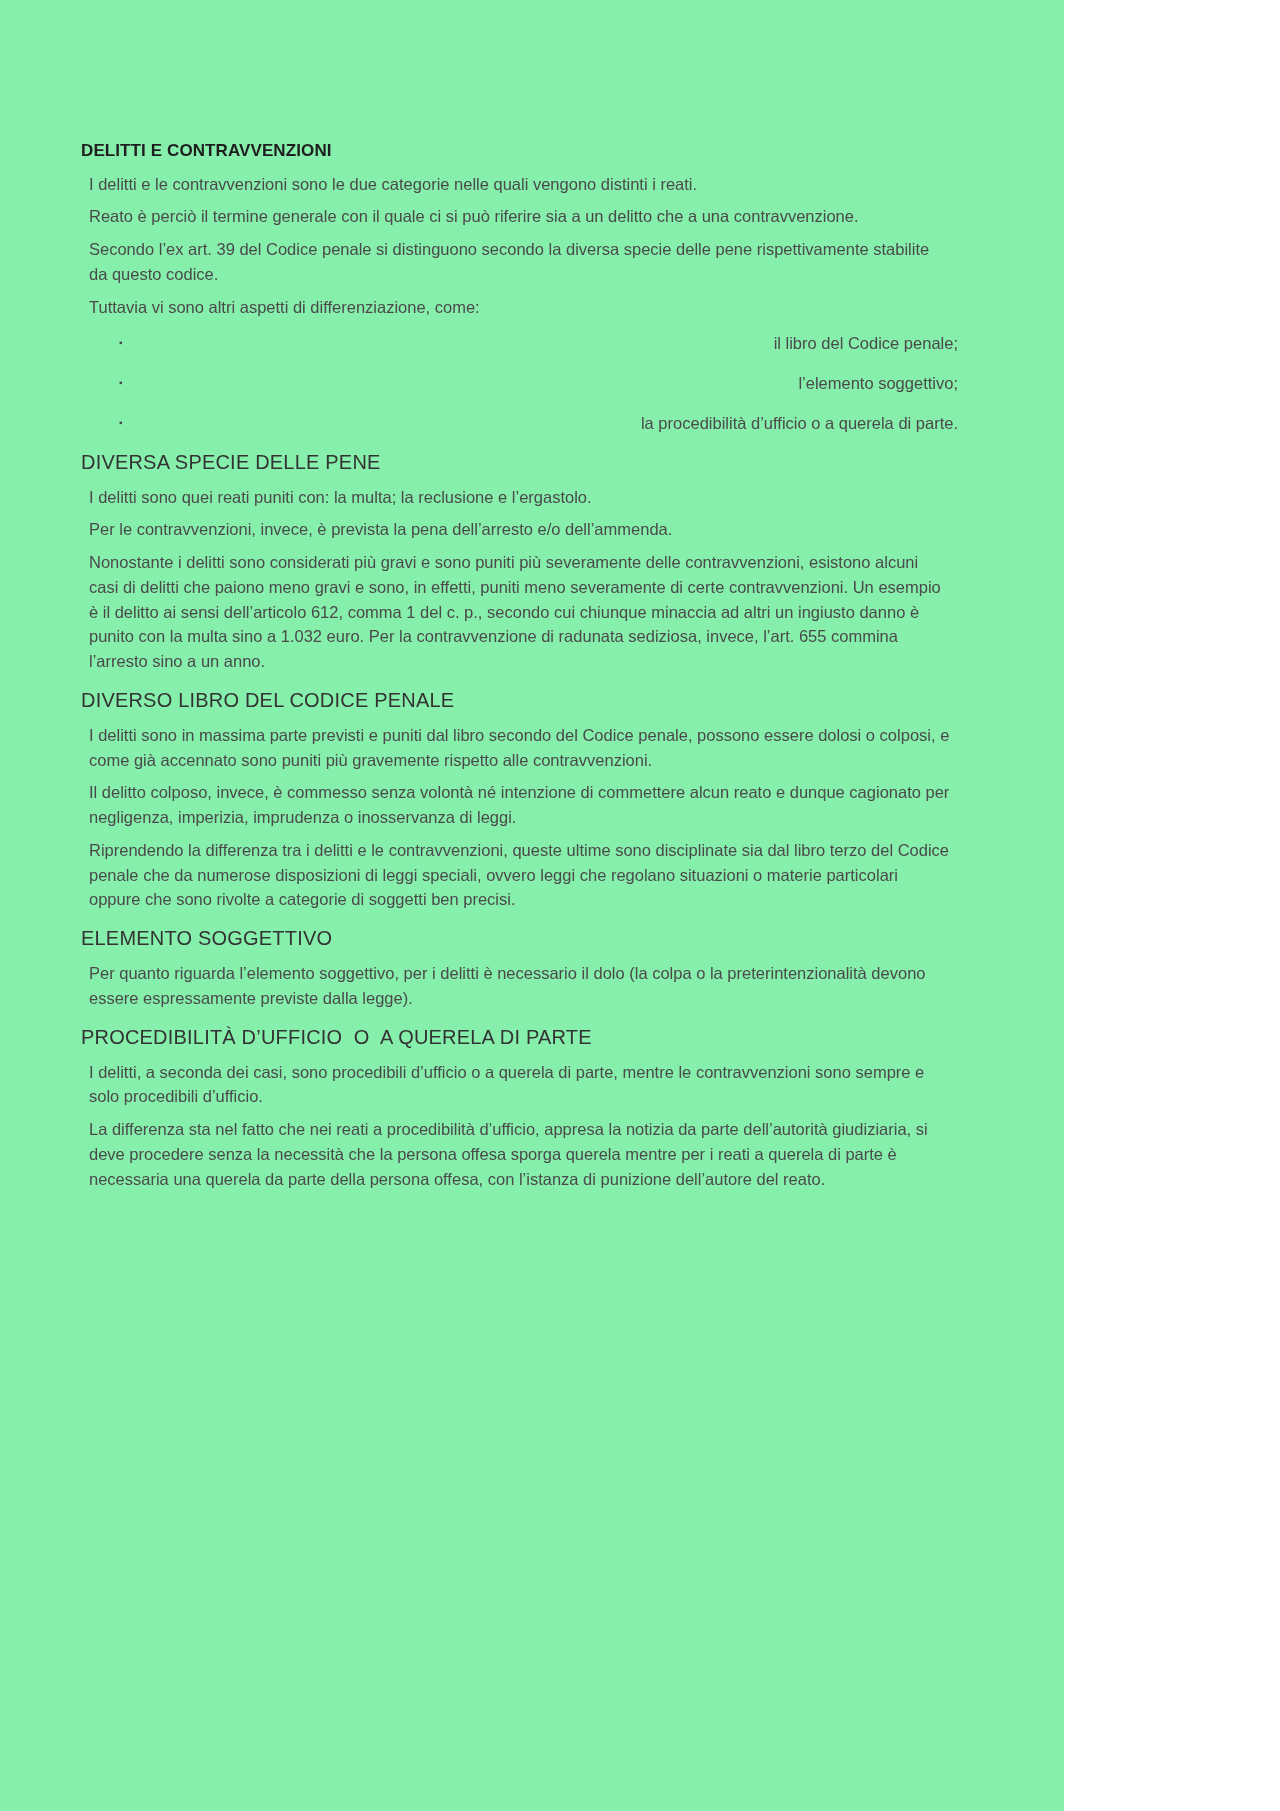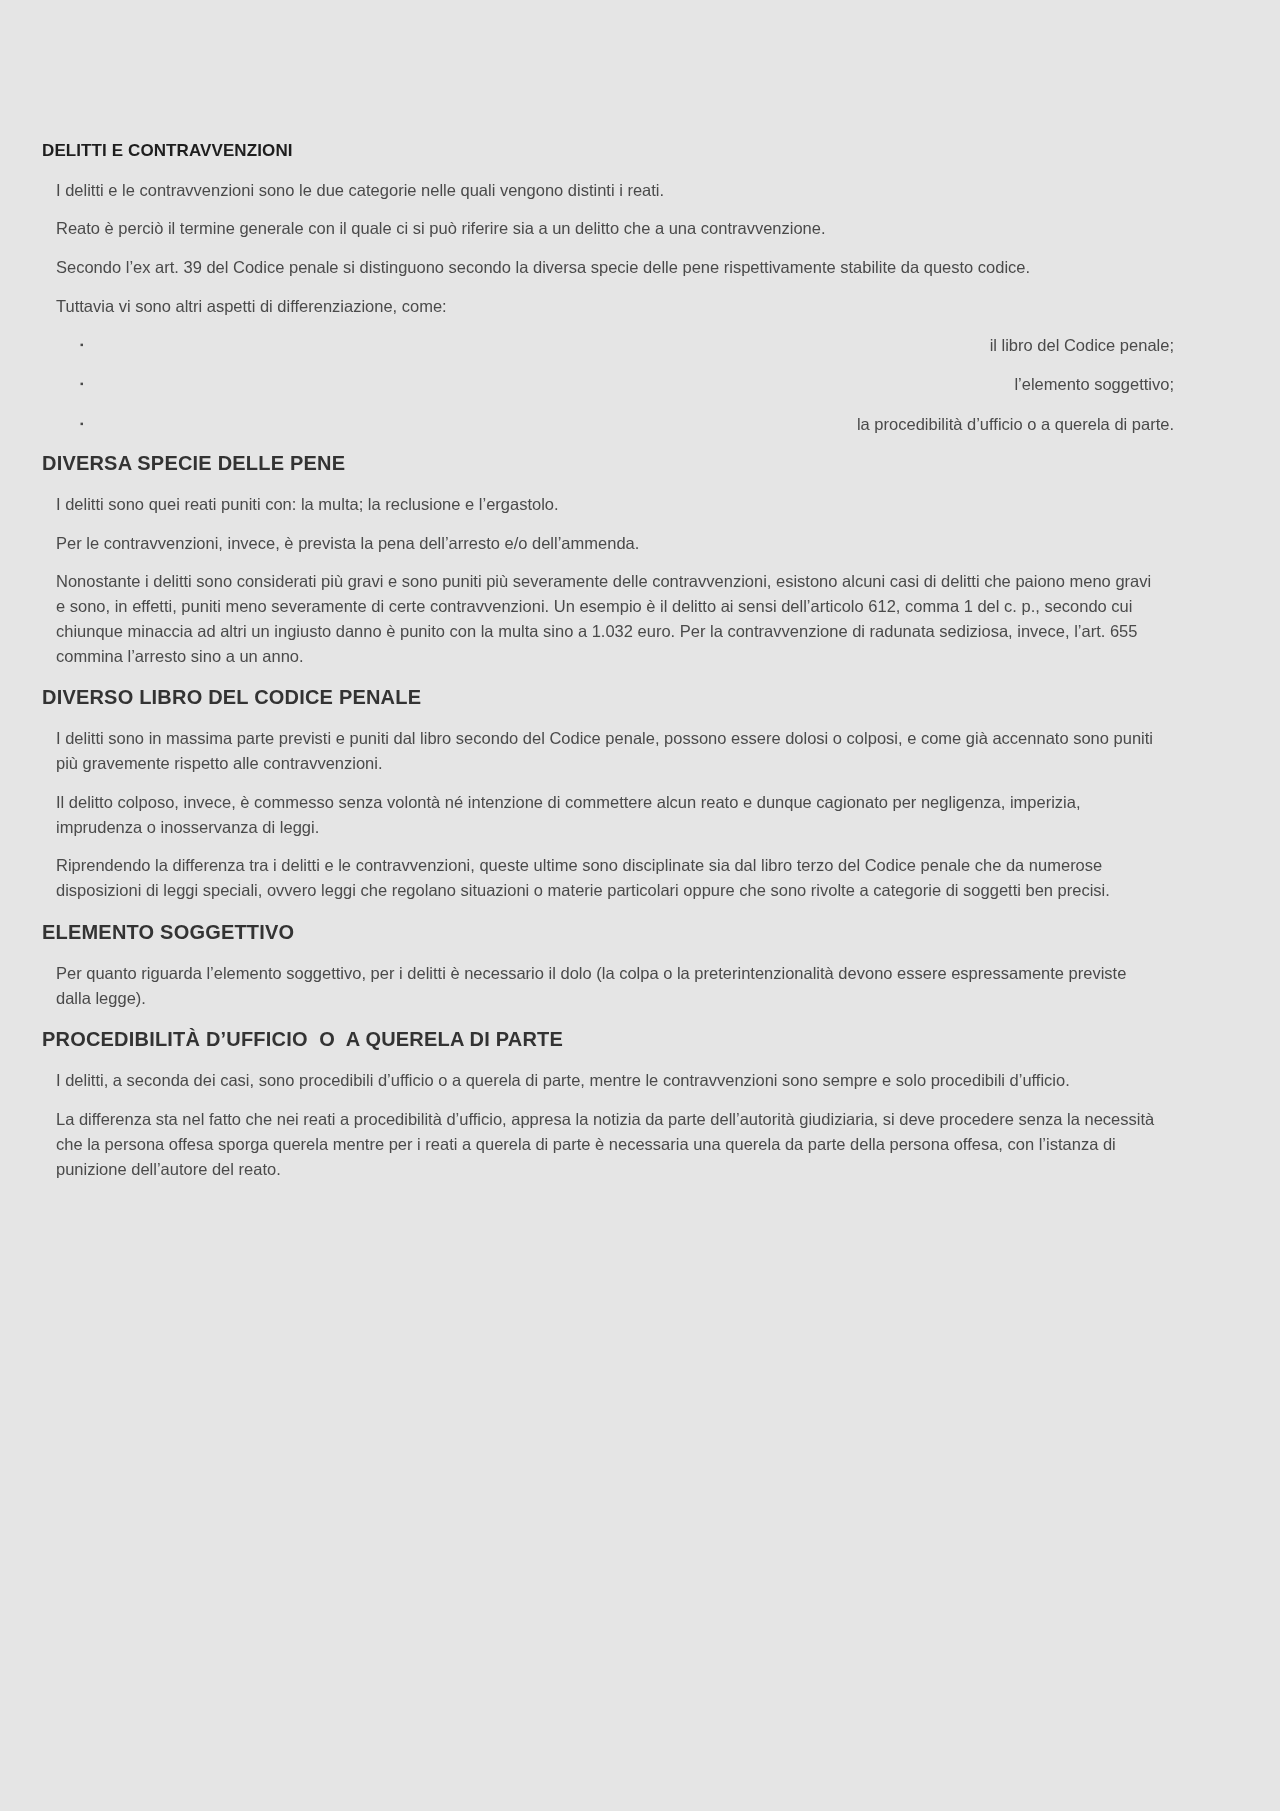--- a/index.html
+++ b/index.html
@@ -2,43 +2,43 @@
 <html lang="it"><head>
 <meta charset="utf-8">
 <title>Delitti e Contravvenzioni</title>
 <style>
   html, body {
     margin: 0;
     padding: 0;
     background: #ffffff;
   }
   .page {
-    width: 1280px;
+    width: 1064px;
     min-height: 1811px;
     box-sizing: border-box;
-    padding: 138px 106px 80px 42px;
+    padding: 138px 106px 80px 81px;
     font-family: "Liberation Sans", sans-serif;
     font-size: 16.5px;
     line-height: 1.5;
     color: #4a4a4a;
-    background: #e5e5e5;
+    background: #86efac;
   }
   .doc-title {
     font-size: 17px;
     font-weight: 700;
     color: #1e1e1e;
     margin: 0 0 3px 0;
     letter-spacing: 0.1px;
   }
   .para {
-    margin: 14px;
+    margin: 8px;
   }
   .section-heading {
     font-size: 20px;
-    font-weight: 700;
+    font-weight: 400;
     color: #333333;
     margin: 11px 0 4px 0;
     white-space: pre-wrap;
     letter-spacing: 0.2px;
   }
   .bullets {
     list-style: none;
     margin: 12px 0 8px 0;
     padding: 0;
   }

